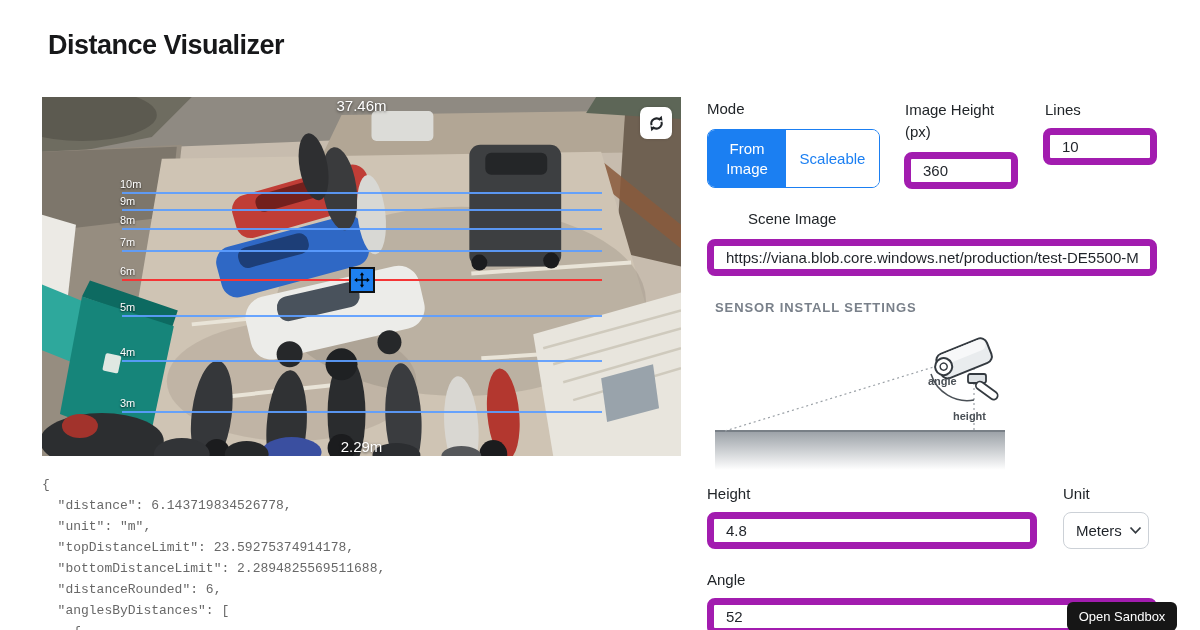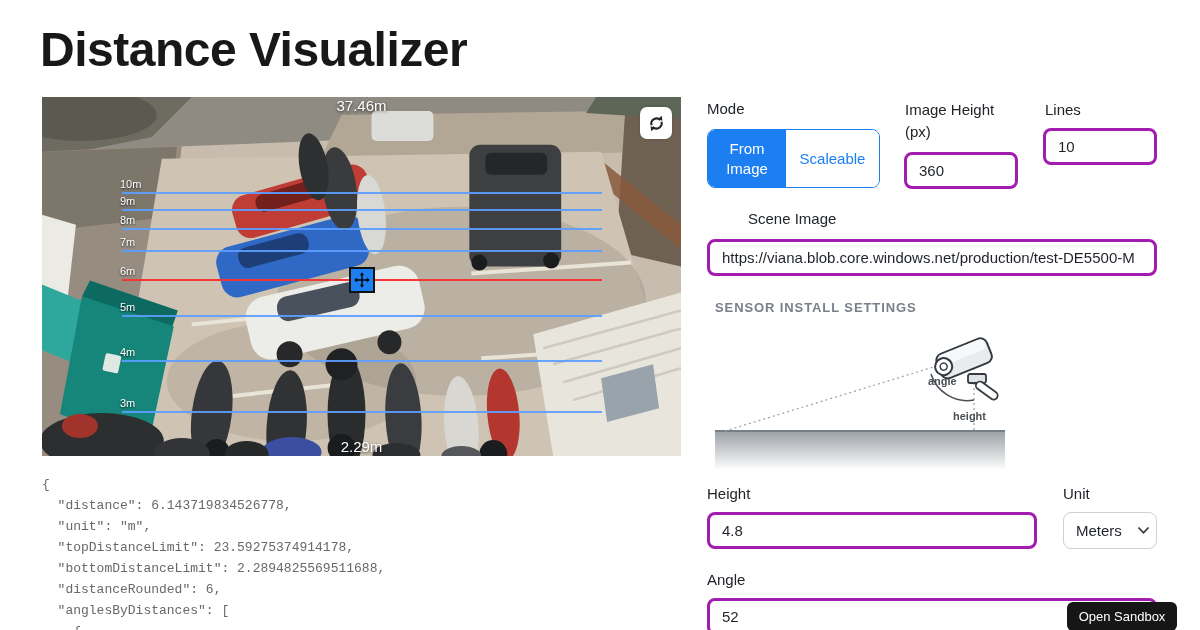--- a/index.html
+++ b/index.html
@@ -1,46 +1,46 @@
 <!DOCTYPE html>
 <html><head>
 <meta charset="utf-8">
 <style>
   html,body{margin:0;padding:0;background:#fff;}
   body{width:1200px;height:630px;overflow:hidden;font-family:"Liberation Sans",sans-serif;}
   .page{position:relative;width:1200px;height:630px;background:#fff;overflow:hidden;}
-  .title{position:absolute;left:40px;top:22px;margin:0;font-size:48px;font-weight:bold;letter-spacing:-.5px;color:#17181a;}
+  .title{position:absolute;left:40px;top:22px;margin:8px;font-size:27px;font-weight:bold;letter-spacing:-.5px;color:#17181a;}
 
   
   .viewer{position:absolute;left:42px;top:97px;width:639px;height:359px;overflow:hidden;background:#c7bcae;}
   .viewer svg.scene{position:absolute;left:0;top:0;width:100%;height:100%;}
   .lines-layer{position:absolute;inset:0;}
   .dline{position:absolute;left:80px;width:480px;height:2px;background:#5c9dff;opacity:.92;}
   .dline.red{background:#f53535;height:2px;opacity:1;}
   .dline-label{position:absolute;left:78px;color:#fff;font-size:11px;text-shadow:0 1px 2px rgba(0,0,0,.75);}
   .vlabel{position:absolute;left:0;right:0;text-align:center;color:#fff;font-size:15px;text-shadow:0 1px 3px rgba(0,0,0,.7);}
   .vlabel.top{top:0;}
   .vlabel.bottom{bottom:1px;}
   .handle{position:absolute;width:22px;height:22px;background:#1e80f0;border:2px solid #101214;display:flex;align-items:center;justify-content:center;cursor:move;z-index:5;}
   .refresh{position:absolute;top:10px;right:9px;width:32px;height:32px;background:#fff;border:none;border-radius:7px;display:flex;align-items:center;justify-content:center;cursor:pointer;box-shadow:0 0 3px rgba(0,0,0,.18);padding:0;}
 
   
   .code{position:absolute;left:42px;top:474px;margin:0;font-family:"Liberation Mono",monospace;font-size:13px;line-height:21px;color:#686868;white-space:pre;}
 
   
   .lbl{position:absolute;font-size:15px;color:#212529;line-height:22px;}
-  .inp{position:absolute;height:37px;border:3px solid #a21caf;border-radius:8px;padding:0 12px;font-size:15px;color:#1f2329;background:#fff;box-sizing:border-box;font-family:"Liberation Sans",sans-serif;outline:none;}
+  .inp{position:absolute;height:37px;border:7px solid #a21caf;border-radius:8px;padding:0 12px;font-size:15px;color:#1f2329;background:#fff;box-sizing:border-box;font-family:"Liberation Sans",sans-serif;outline:none;}
   .toggle{position:absolute;left:707px;top:129px;width:173px;height:59px;border:1px solid #1b7ff2;border-radius:8px;overflow:hidden;display:flex;box-sizing:border-box;}
   .tbtn{border:none;background:#fff;color:#1b7ff2;font-size:15px;line-height:20px;font-family:"Liberation Sans",sans-serif;cursor:pointer;padding:0 6px;}
   .tbtn.active{background:#1b7ff2;color:#fff;}
   .tbtn.left{width:78px;}
   .tbtn.right{flex:1;}
   .sensor-h{position:absolute;left:715px;top:300px;font-size:13px;font-weight:bold;letter-spacing:.9px;color:#79808a;}
   .diagram{position:absolute;left:715px;top:318px;}
-  .selbox{position:absolute;left:1063px;top:512px;width:94px;height:37px;border:1px solid #ccd1d7;border-radius:8px;background:#fff;box-sizing:border-box;display:flex;align-items:center;padding:0 6px 0 12px;cursor:pointer;}
+  .selbox{position:absolute;left:1063px;top:512px;width:86px;height:37px;border:1px solid #ccd1d7;border-radius:8px;background:#fff;box-sizing:border-box;display:flex;align-items:center;padding:0 6px 0 12px;cursor:pointer;}
   .selbox span{font-size:15px;color:#1f2329;white-space:nowrap;overflow:hidden;flex:1;}
   .sandbox{position:absolute;left:1067px;top:580px;width:110px;height:29px;background:#161616;color:#fff;border:none;border-radius:6px;font-size:13px;font-family:"Liberation Sans",sans-serif;cursor:pointer;z-index:30;margin-top:22px;}
 </style>
 </head>
 <body>
 
 <div class="page">
 
   <h1 class="title">Distance Visualizer</h1>
 

